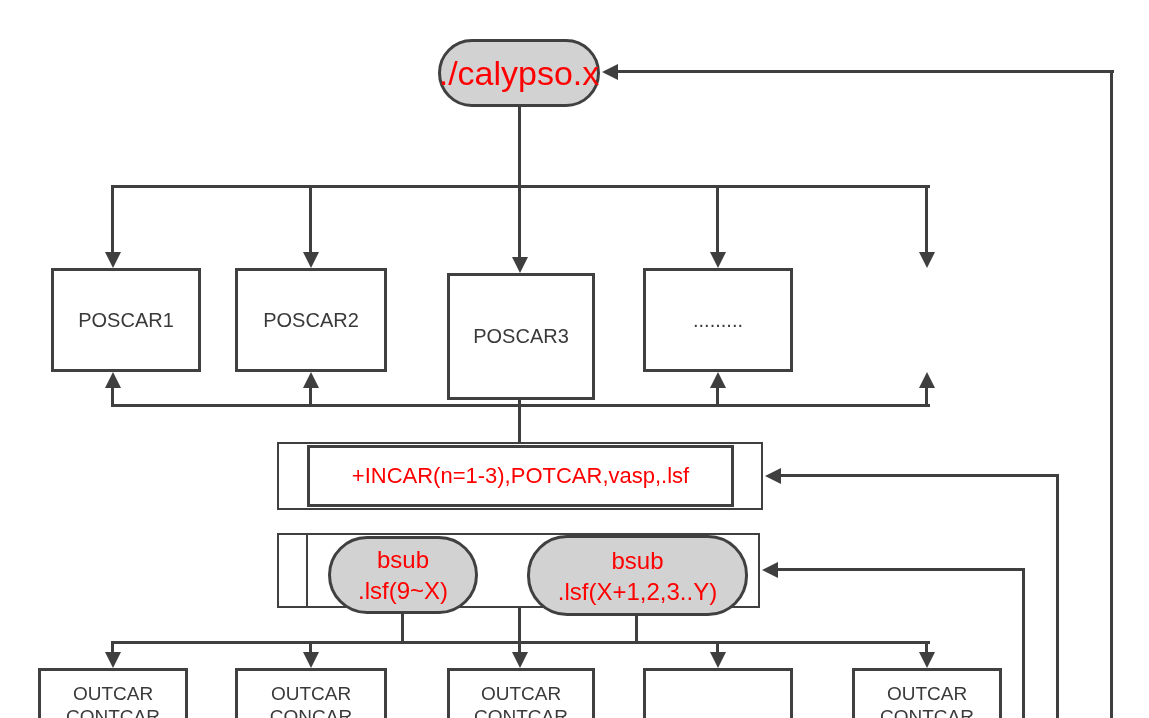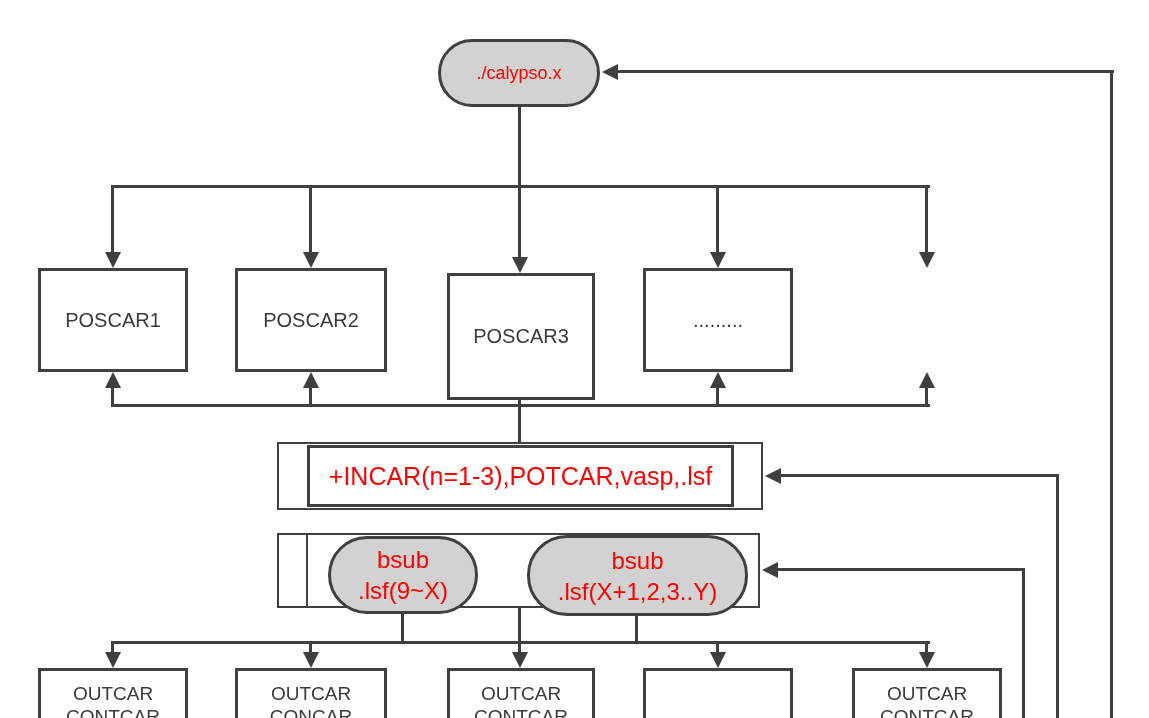--- a/index.html
+++ b/index.html
@@ -30,22 +30,22 @@
     box-sizing:border-box;color:#3a3a3a;font-size:20px;
   }
   .bar-outer{
     position:absolute;background:#ffffff;border:2px solid #404040;box-sizing:border-box;
   }
   .bar-inner{
     position:absolute;background:#ffffff;border:3px solid #404040;box-sizing:border-box;
     display:flex;align-items:center;justify-content:center;
   }
   .red-text{color:#ff0000;}
-  .calypso-label{font-size:18px;}
-  .incar-label{font-size:25px;white-space:nowrap;}
+  .calypso-label{font-size:34px;}
+  .incar-label{font-size:22px;white-space:nowrap;}
   .bsub-label{font-size:24px;line-height:31px;text-align:center;}
   .outcar-node{
     position:absolute;background:#ffffff;border:3px solid #404040;box-sizing:border-box;
     color:#3a3a3a;font-size:19px;line-height:23px;text-align:center;padding-top:11px;
   }
 </style>
 </head>
 <body>
 
 <div class="stage">
@@ -102,21 +102,21 @@
   <div class="tri tri-down" style="left:512px;top:652px;"></div>
   <div class="v" style="left:716px;top:641px;height:13px;"></div>
   <div class="tri tri-down" style="left:710px;top:652px;"></div>
   <div class="v" style="left:925px;top:641px;height:13px;"></div>
   <div class="tri tri-down" style="left:919px;top:652px;"></div>
 
   <div class="stadium" style="left:438px;top:39px;width:162px;height:68px;border-radius:34px;">
     <span class="red-text calypso-label">./calypso.x</span>
   </div>
 
-  <div class="rect-node" style="left:38px;top:268px;width:150px;height:104px;">
+  <div class="rect-node" style="left:51px;top:268px;width:150px;height:104px;">
     <span>POSCAR1</span>
   </div>
   <div class="rect-node" style="left:235px;top:268px;width:152px;height:104px;align-items:center;">
     <span>POSCAR2</span>
   </div>
   <div class="rect-node" style="left:447px;top:273px;width:148px;height:127px;">
     <span>POSCAR3</span>
   </div>
   <div class="rect-node" style="left:643px;top:268px;width:150px;height:104px;">
     <span>.........</span>

